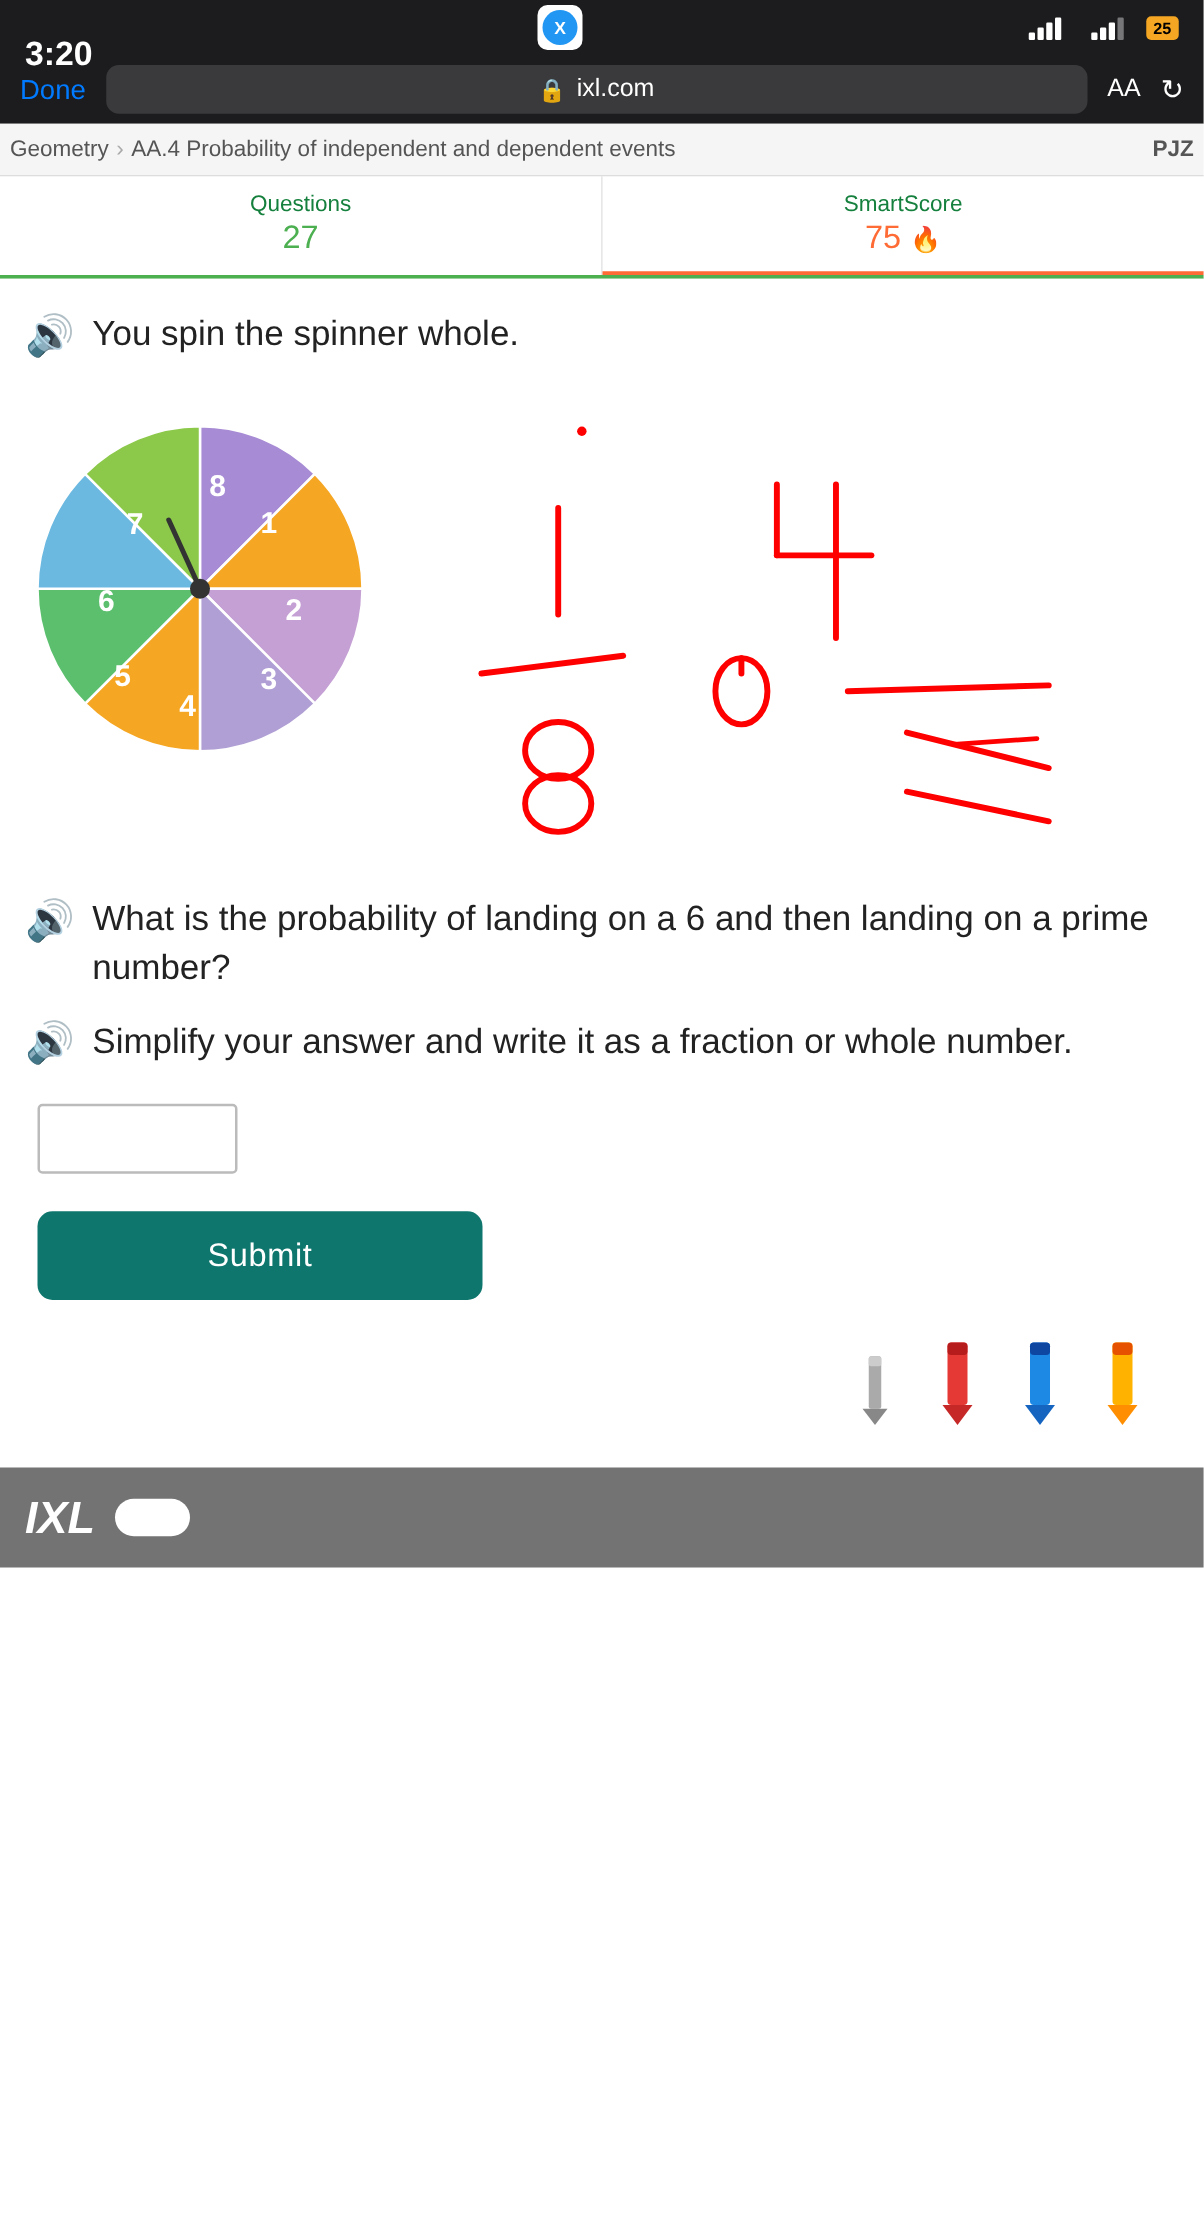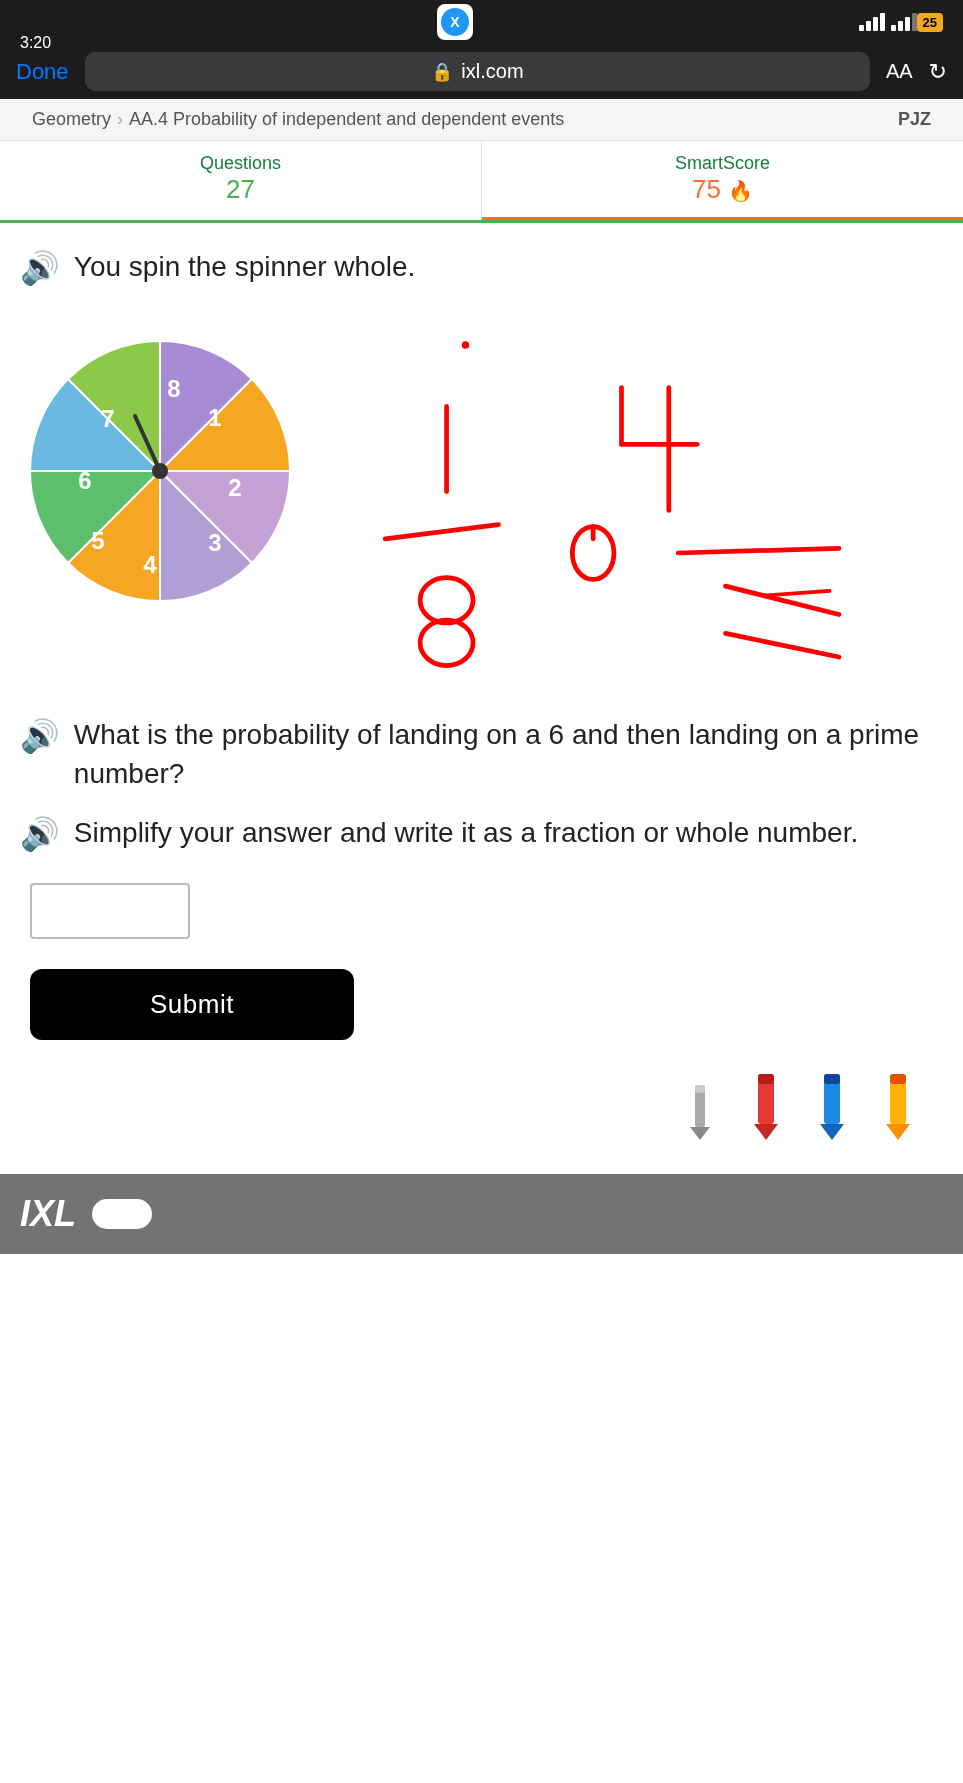--- a/index.html
+++ b/index.html
@@ -17,22 +17,22 @@
       background: #1c1c1e;
       height: 44px;
       display: flex;
       align-items: center;
       justify-content: space-between;
       padding: 0 20px;
       color: white;
       font-size: 18px;
       font-weight: 600;
     }
-    .status-bar .time { font-size: 16px; font-weight: 400; margin-top: 42px; }
-    .status-bar .icons { display: flex; gap: 0; align-items: center; }
+    .status-bar .time { font-size: 27px; font-weight: 700; margin-top: 42px; }
+    .status-bar .icons { display: flex; gap: 18px; align-items: flex-end; }
     .signal-bars { display: flex; align-items: flex-end; gap: 2px; }
     .signal-bars span {
       background: white;
       width: 5px;
       border-radius: 1px;
     }
     .battery-badge {
       background: #f5a623;
       color: #000;
       font-size: 13px;
@@ -71,21 +71,21 @@
     .url-text { color: white; font-size: 20px; font-weight: 400; }
     .lock-icon { color: white; font-size: 18px; }
     .browser-actions { display: flex; gap: 16px; align-items: center; }
     .aa-btn { color: white; font-size: 20px; font-weight: 400; }
     .reload-btn { color: white; font-size: 22px; }
 
     
     .breadcrumb {
       background: #f5f5f5;
       border-bottom: 1px solid #ddd;
-      padding: 10px 32px;
+      padding: 10px 8px;
       display: flex;
       align-items: flex-end;
       gap: 6px;
     }
     .breadcrumb-item { font-size: 18px; color: #555; }
     .breadcrumb-sep { font-size: 18px; color: #aaa; }
     .breadcrumb-current { font-size: 18px; color: #555; flex: 1; }
     .breadcrumb-code { font-size: 18px; color: #555; font-weight: 600; }
 
     
@@ -187,26 +187,26 @@
       border: 2px solid #bbb;
       border-radius: 4px;
       font-size: 22px;
       padding: 8px 12px;
       outline: none;
     }
 
     
     .submit-section { padding-left: 10px; margin-bottom: 30px; }
     .submit-btn {
-      background: #000000;
+      background: #0f766e;
       color: white;
       border: none;
       border-radius: 12px;
       padding: 20px 0;
-      width: 324px;
+      width: 356px;
       font-size: 26px;
       font-weight: 500;
       cursor: pointer;
       letter-spacing: 0.5px;
     }
 
     
     .drawing-tools {
       display: flex;
       justify-content: flex-end;

